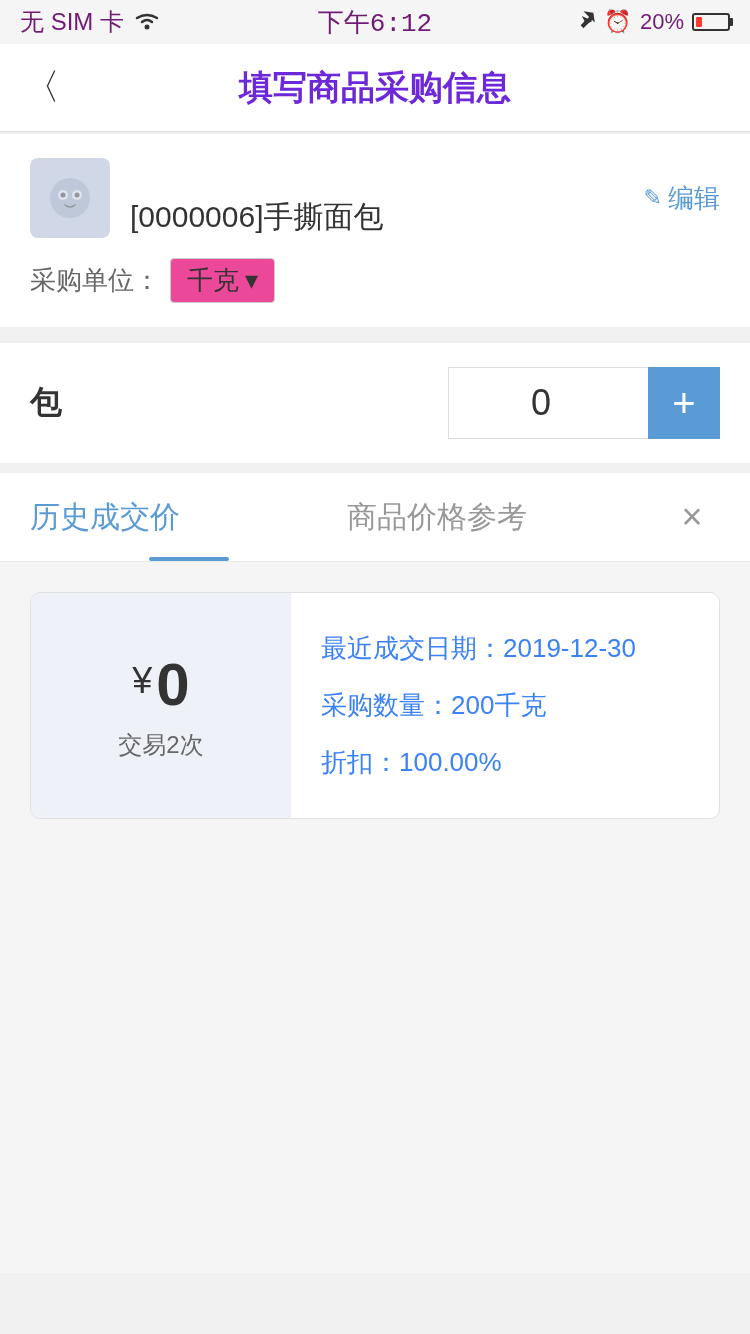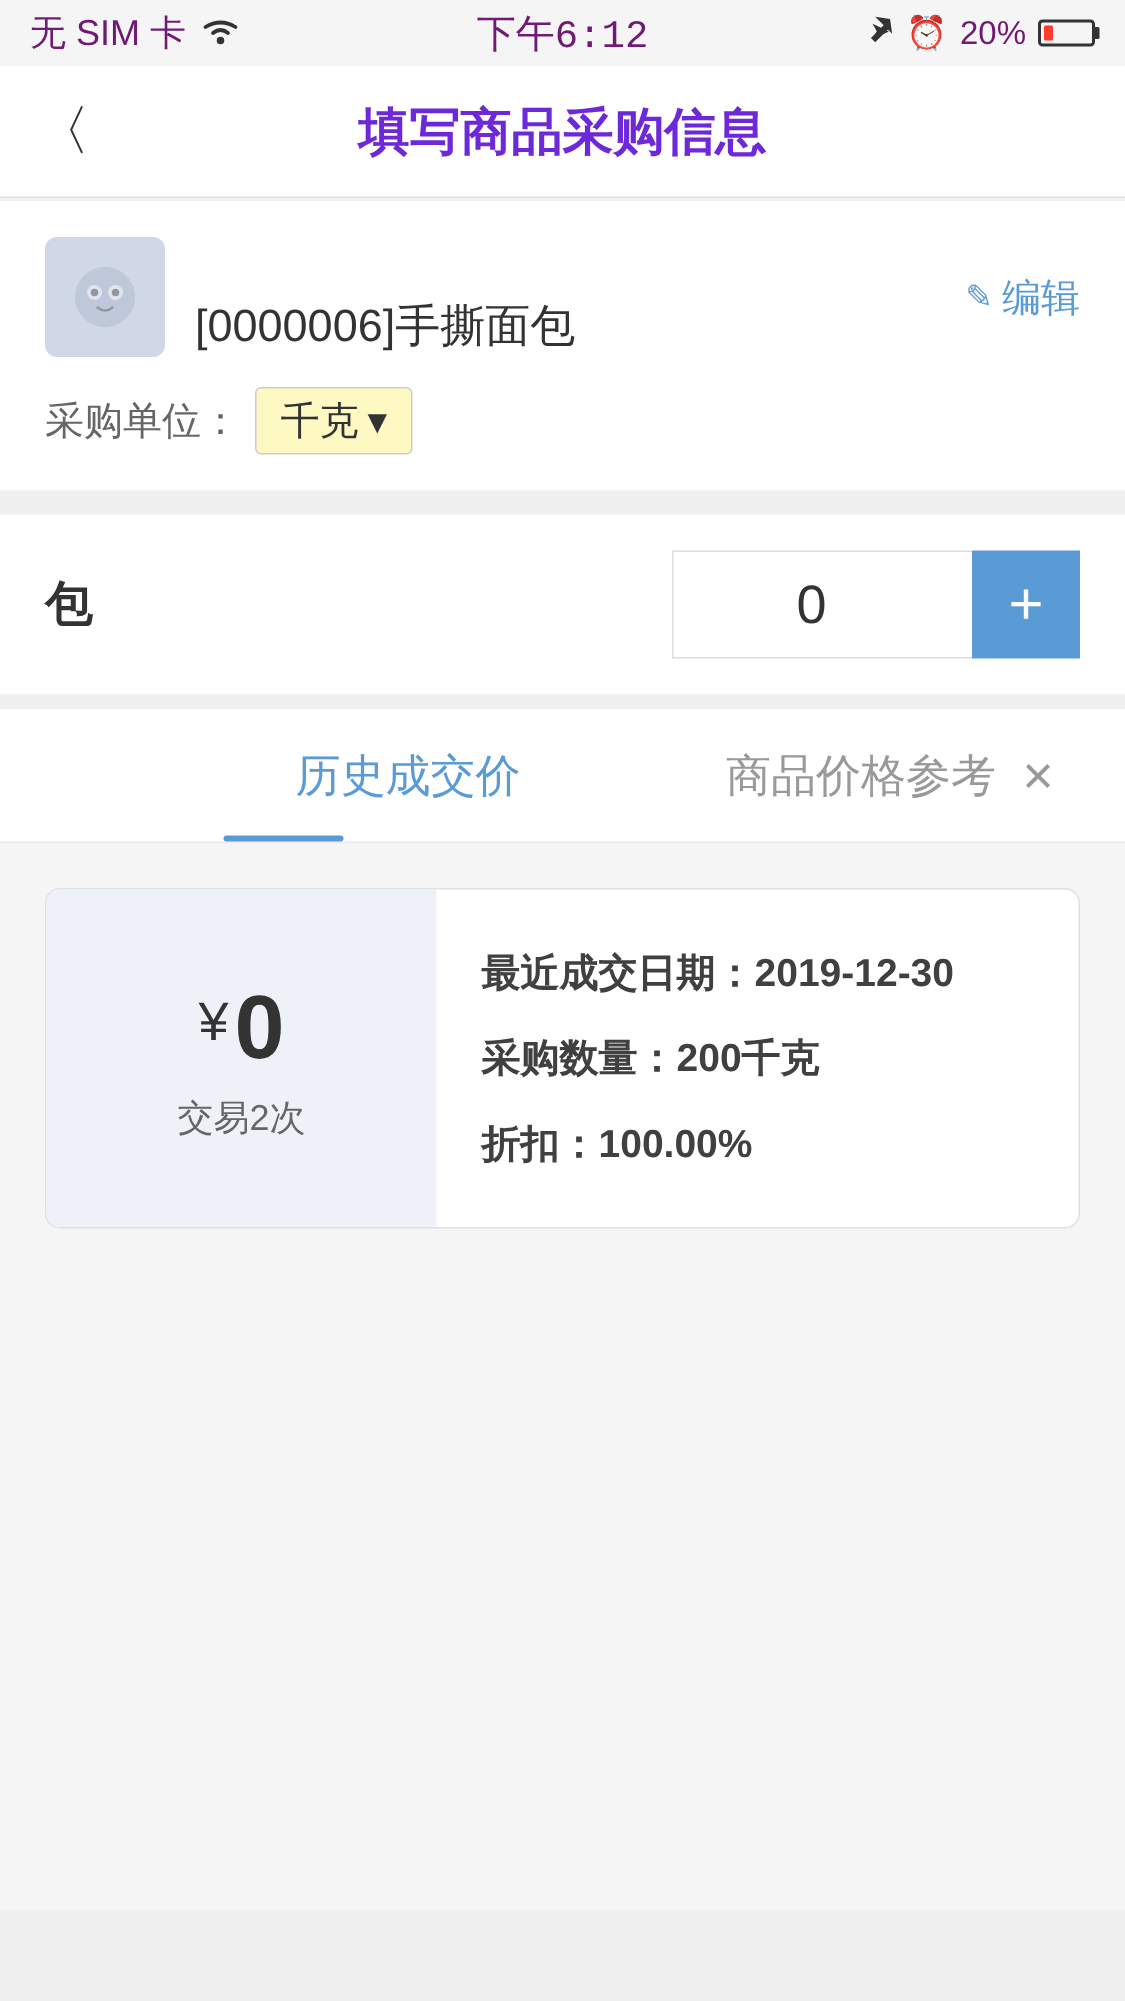--- a/index.html
+++ b/index.html
@@ -159,21 +159,21 @@
       display: flex;
       align-items: center;
       gap: 10px;
     }
     .unit-select {
       border: 1px solid #ccc;
       border-radius: 4px;
       padding: 4px 16px;
       font-size: 26px;
       color: #333;
-      background: #fef9c3;
+      background: #ec4899;
       display: flex;
       align-items: center;
       gap: 6px;
       cursor: pointer;
     }
     .price-ref {
       color: #5b9bd5;
       font-size: 26px;
       display: flex;
       align-items: center;
@@ -261,21 +261,21 @@
       align-items: center;
       padding: 0 30px;
       border-bottom: 1px solid #e8e8e8;
       position: relative;
     }
     .tab-item {
       flex: 1;
       height: 88px;
       display: flex;
       align-items: center;
-      justify-content: flex-end;
+      justify-content: flex-start;
       font-size: 30px;
       color: #999;
       cursor: pointer;
       position: relative;
     }
     .tab-item.active {
       color: #5b9bd5;
       font-weight: 500;
     }
     .tab-item.active::after {
@@ -342,23 +342,22 @@
     .data-card-right {
       flex: 1;
       padding: 36px 30px;
       display: flex;
       flex-direction: column;
       gap: 18px;
       justify-content: center;
     }
     .data-row {
       font-size: 26px;
-      color: #404040;
+      color: #3b82f6;
       line-height: 1.5;
-      font-weight: bold;
     }
 
     
     .main-content {
       background: #f5f5f5;
       min-height: 800px;
     }
   </style>
 </head>
 <body>

